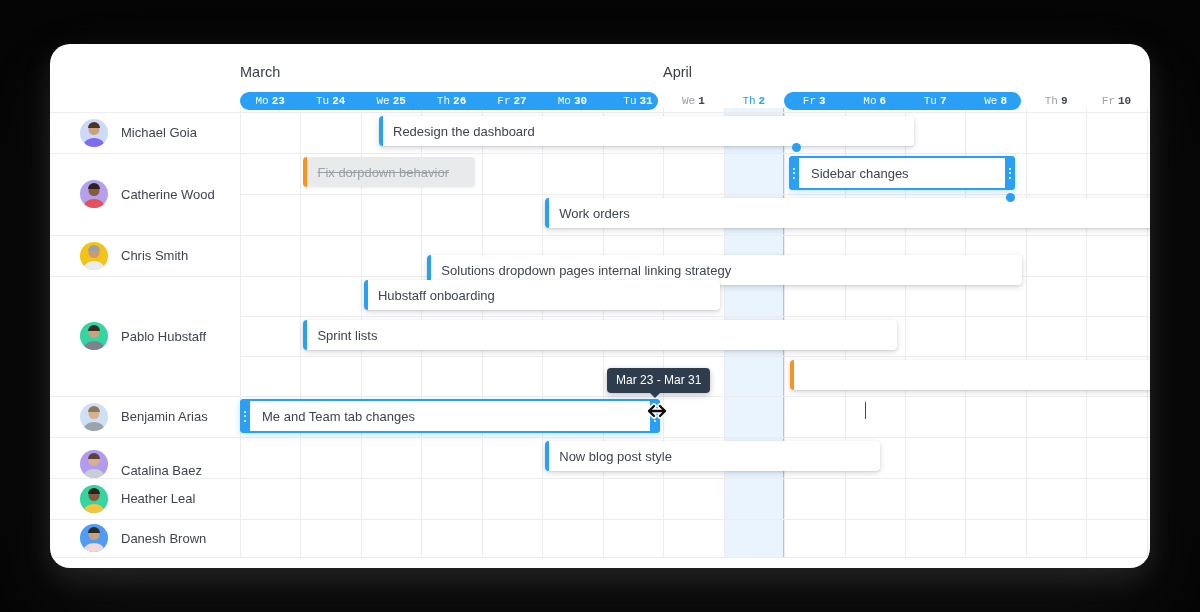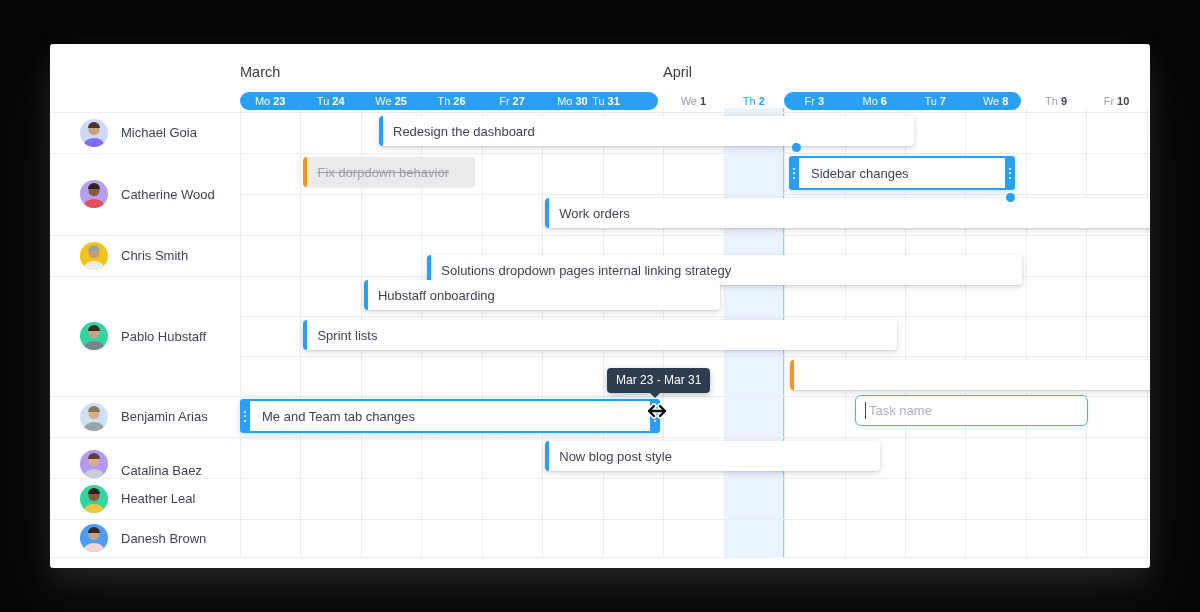--- a/index.html
+++ b/index.html
@@ -1,23 +1,23 @@
 <!DOCTYPE html>
 <html><head>
 <meta charset="utf-8">
 <style>
   html,body{margin:0;padding:0;background:#000;}
   .stage{position:relative;width:1200px;height:612px;background:#050505;overflow:hidden;
          font-family:"Liberation Sans",sans-serif;-webkit-font-smoothing:antialiased;}
   .card{position:absolute;left:50px;top:44px;width:1100px;height:524px;background:#fff;
-        border-radius:3px;overflow:hidden;
+        border-radius:20px;overflow:hidden;
         box-shadow:0 10px 28px rgba(150,150,150,.16),0 34px 80px rgba(150,150,150,.10);}
   .month{position:absolute;top:20px;font-size:14.5px;color:#3b4149;}
   .day-label{position:absolute;top:48px;height:18px;line-height:18px;font-size:11px;
-             white-space:nowrap;transform:translateX(-50%);z-index:3;}
+             white-space:nowrap;transform:translateX(-50%);z-index:3;font-family:Liberation Mono, monospace;}
   .day-label .dn{color:#9ba1a8;}
   .day-label .dd{color:#41474f;font-weight:bold;margin-left:3px;}
   .day-label.onpill .dn{color:rgba(255,255,255,.95);}
   .day-label.onpill .dd{color:#fff;}
   .day-label.today .dn,.day-label.today .dd{color:#2a9ff6;}
   .pill{position:absolute;top:47.5px;height:18px;background:#2a9ff6;border-radius:9px;z-index:2;}
   .vline{position:absolute;top:64px;bottom:11px;width:1px;background:#ededef;z-index:1;}
   .today-col{position:absolute;top:64px;bottom:11px;background:#eaf4fe;z-index:1;
              border-left:1px solid #5ab2f4;border-right:1px solid #93ccf8;box-sizing:border-box;}
   .hline{position:absolute;height:1px;background:#ededef;z-index:1;}
@@ -69,21 +69,21 @@
     <div class="month" style="left:613px">April</div>
     <div id="header">
         <div class="pill" style="left: 190px; width: 418.15px;"></div>
         <div class="pill" style="left: 734.05px; width: 236.8px;"></div>
         <div class="day-label onpill" style="left: 220.225px;"><span class="dn">Mo</span><span class="dd">23</span></div>
         <div class="day-label onpill" style="left: 280.675px;"><span class="dn">Tu</span><span class="dd">24</span></div>
         <div class="day-label onpill" style="left: 341.125px;"><span class="dn">We</span><span class="dd">25</span></div>
         <div class="day-label onpill" style="left: 401.575px;"><span class="dn">Th</span><span class="dd">26</span></div>
         <div class="day-label onpill" style="left: 462.025px;"><span class="dn">Fr</span><span class="dd">27</span></div>
         <div class="day-label onpill" style="left: 522.475px;"><span class="dn">Mo</span><span class="dd">30</span></div>
-        <div class="day-label onpill" style="left: 556px;"><span class="dn">Tu</span><span class="dd">31</span></div>
+        <div class="day-label onpill" style="left: 588px;"><span class="dn">Tu</span><span class="dd">31</span></div>
         <div class="day-label plain" style="left: 643.375px;"><span class="dn">We</span><span class="dd">1</span></div>
         <div class="day-label today" style="left: 703.825px;"><span class="dn">Th</span><span class="dd">2</span></div>
         <div class="day-label onpill" style="left: 764.275px;"><span class="dn">Fr</span><span class="dd">3</span></div>
         <div class="day-label onpill" style="left: 824.725px;"><span class="dn">Mo</span><span class="dd">6</span></div>
         <div class="day-label onpill" style="left: 885.175px;"><span class="dn">Tu</span><span class="dd">7</span></div>
         <div class="day-label onpill" style="left: 945.625px;"><span class="dn">We</span><span class="dd">8</span></div>
         <div class="day-label plain" style="left: 1006.08px;"><span class="dn">Th</span><span class="dd">9</span></div>
         <div class="day-label plain" style="left: 1066.53px;"><span class="dn">Fr</span><span class="dd">10</span></div>
       </div>
     <div id="grid">
@@ -247,21 +247,20 @@
           <div class="lbl">Me and Team tab changes</div>
         </div>
         <div class="bar" style="left: 495.25px; top: 397px; width: 335px;">
           <div class="strip" style="background: rgb(42, 159, 246);"></div>
           <div class="lbl">Now blog post style</div>
         </div>
         <div class="dot" style="left: 742.05px; top: 99px;"></div>
         <div class="dot" style="left: 955.85px; top: 149px;"></div>
       </div>
 
-    <input class="task-input" type="text" readonly="" placeholder="Task name" style="">
     <div class="caret"></div>
 
     <div class="tooltip">Mar 23 - Mar 31</div>
 
     <svg class="cursor-icon" width="26" height="20" viewBox="0 0 26 20">
       <path d="M5 10 H21 M5 10 l5-5 M5 10 l5 5 M21 10 l-5-5 M21 10 l-5 5" stroke="#fff" stroke-width="5.5" fill="none" stroke-linecap="round" stroke-linejoin="round"></path>
       <path d="M5 10 H21 M5 10 l5-5 M5 10 l5 5 M21 10 l-5-5 M21 10 l-5 5" stroke="#111" stroke-width="2.4" fill="none" stroke-linecap="round" stroke-linejoin="round"></path>
     </svg>
   </div>
 </div>

